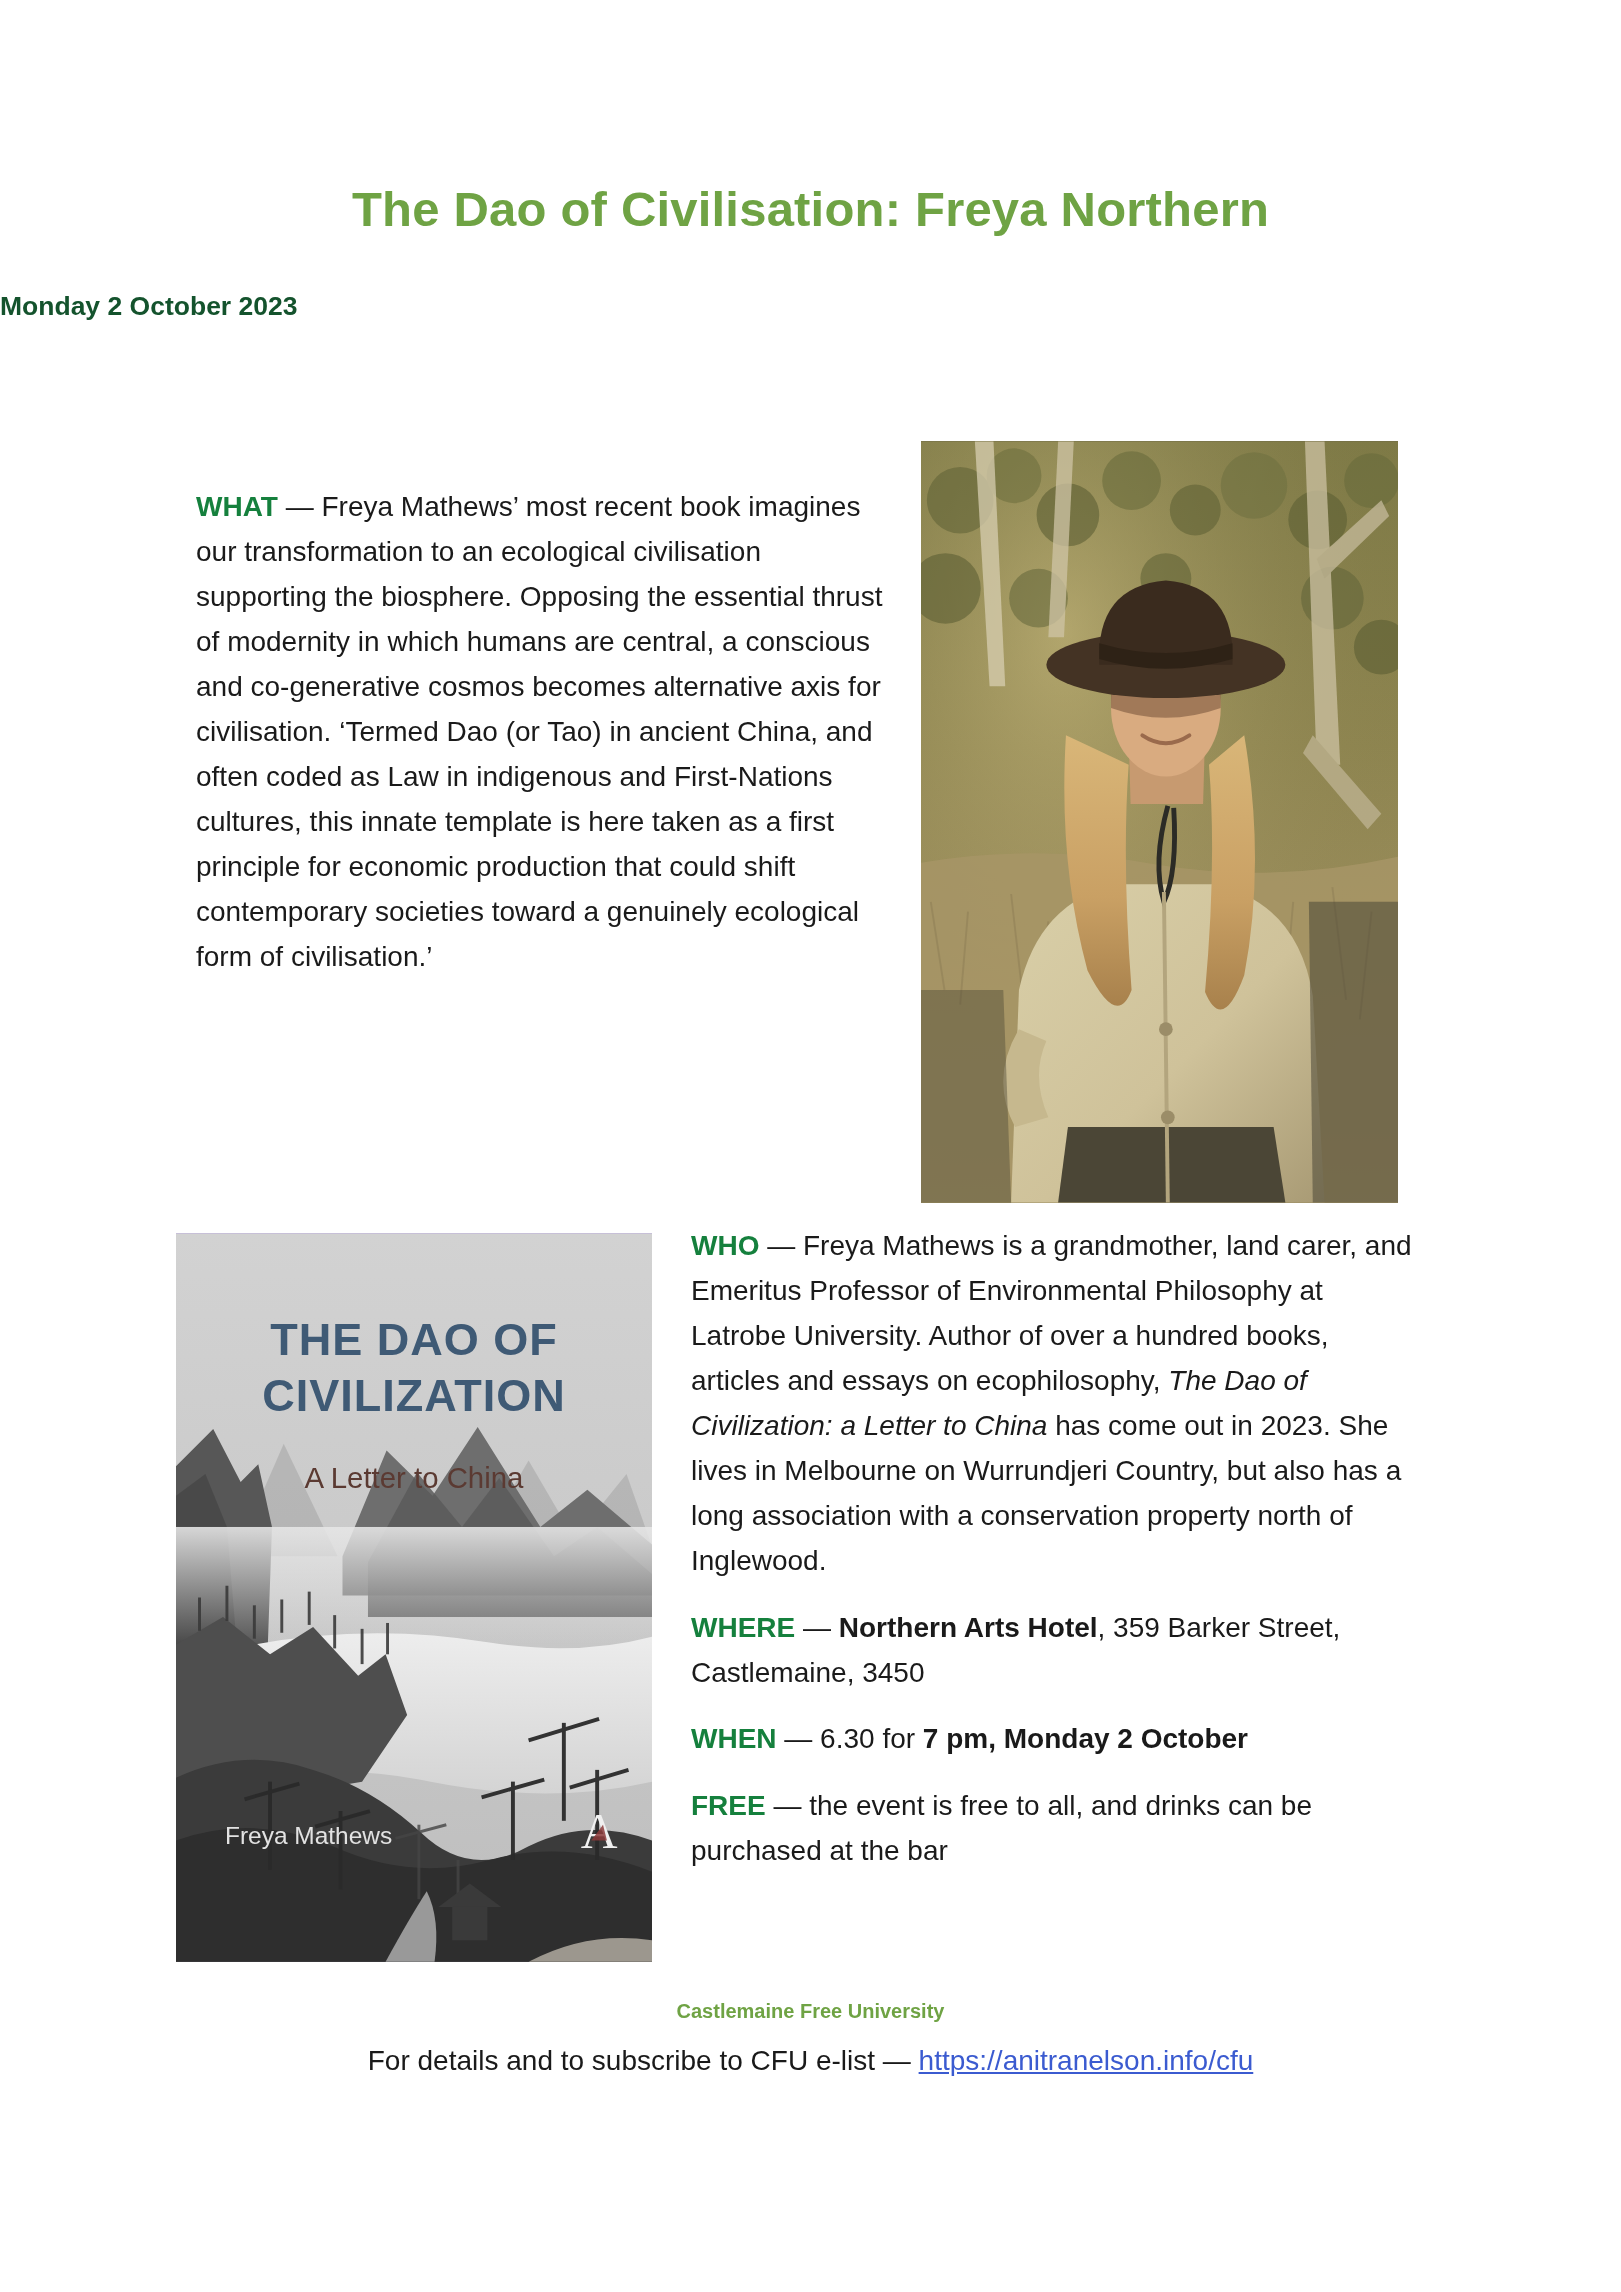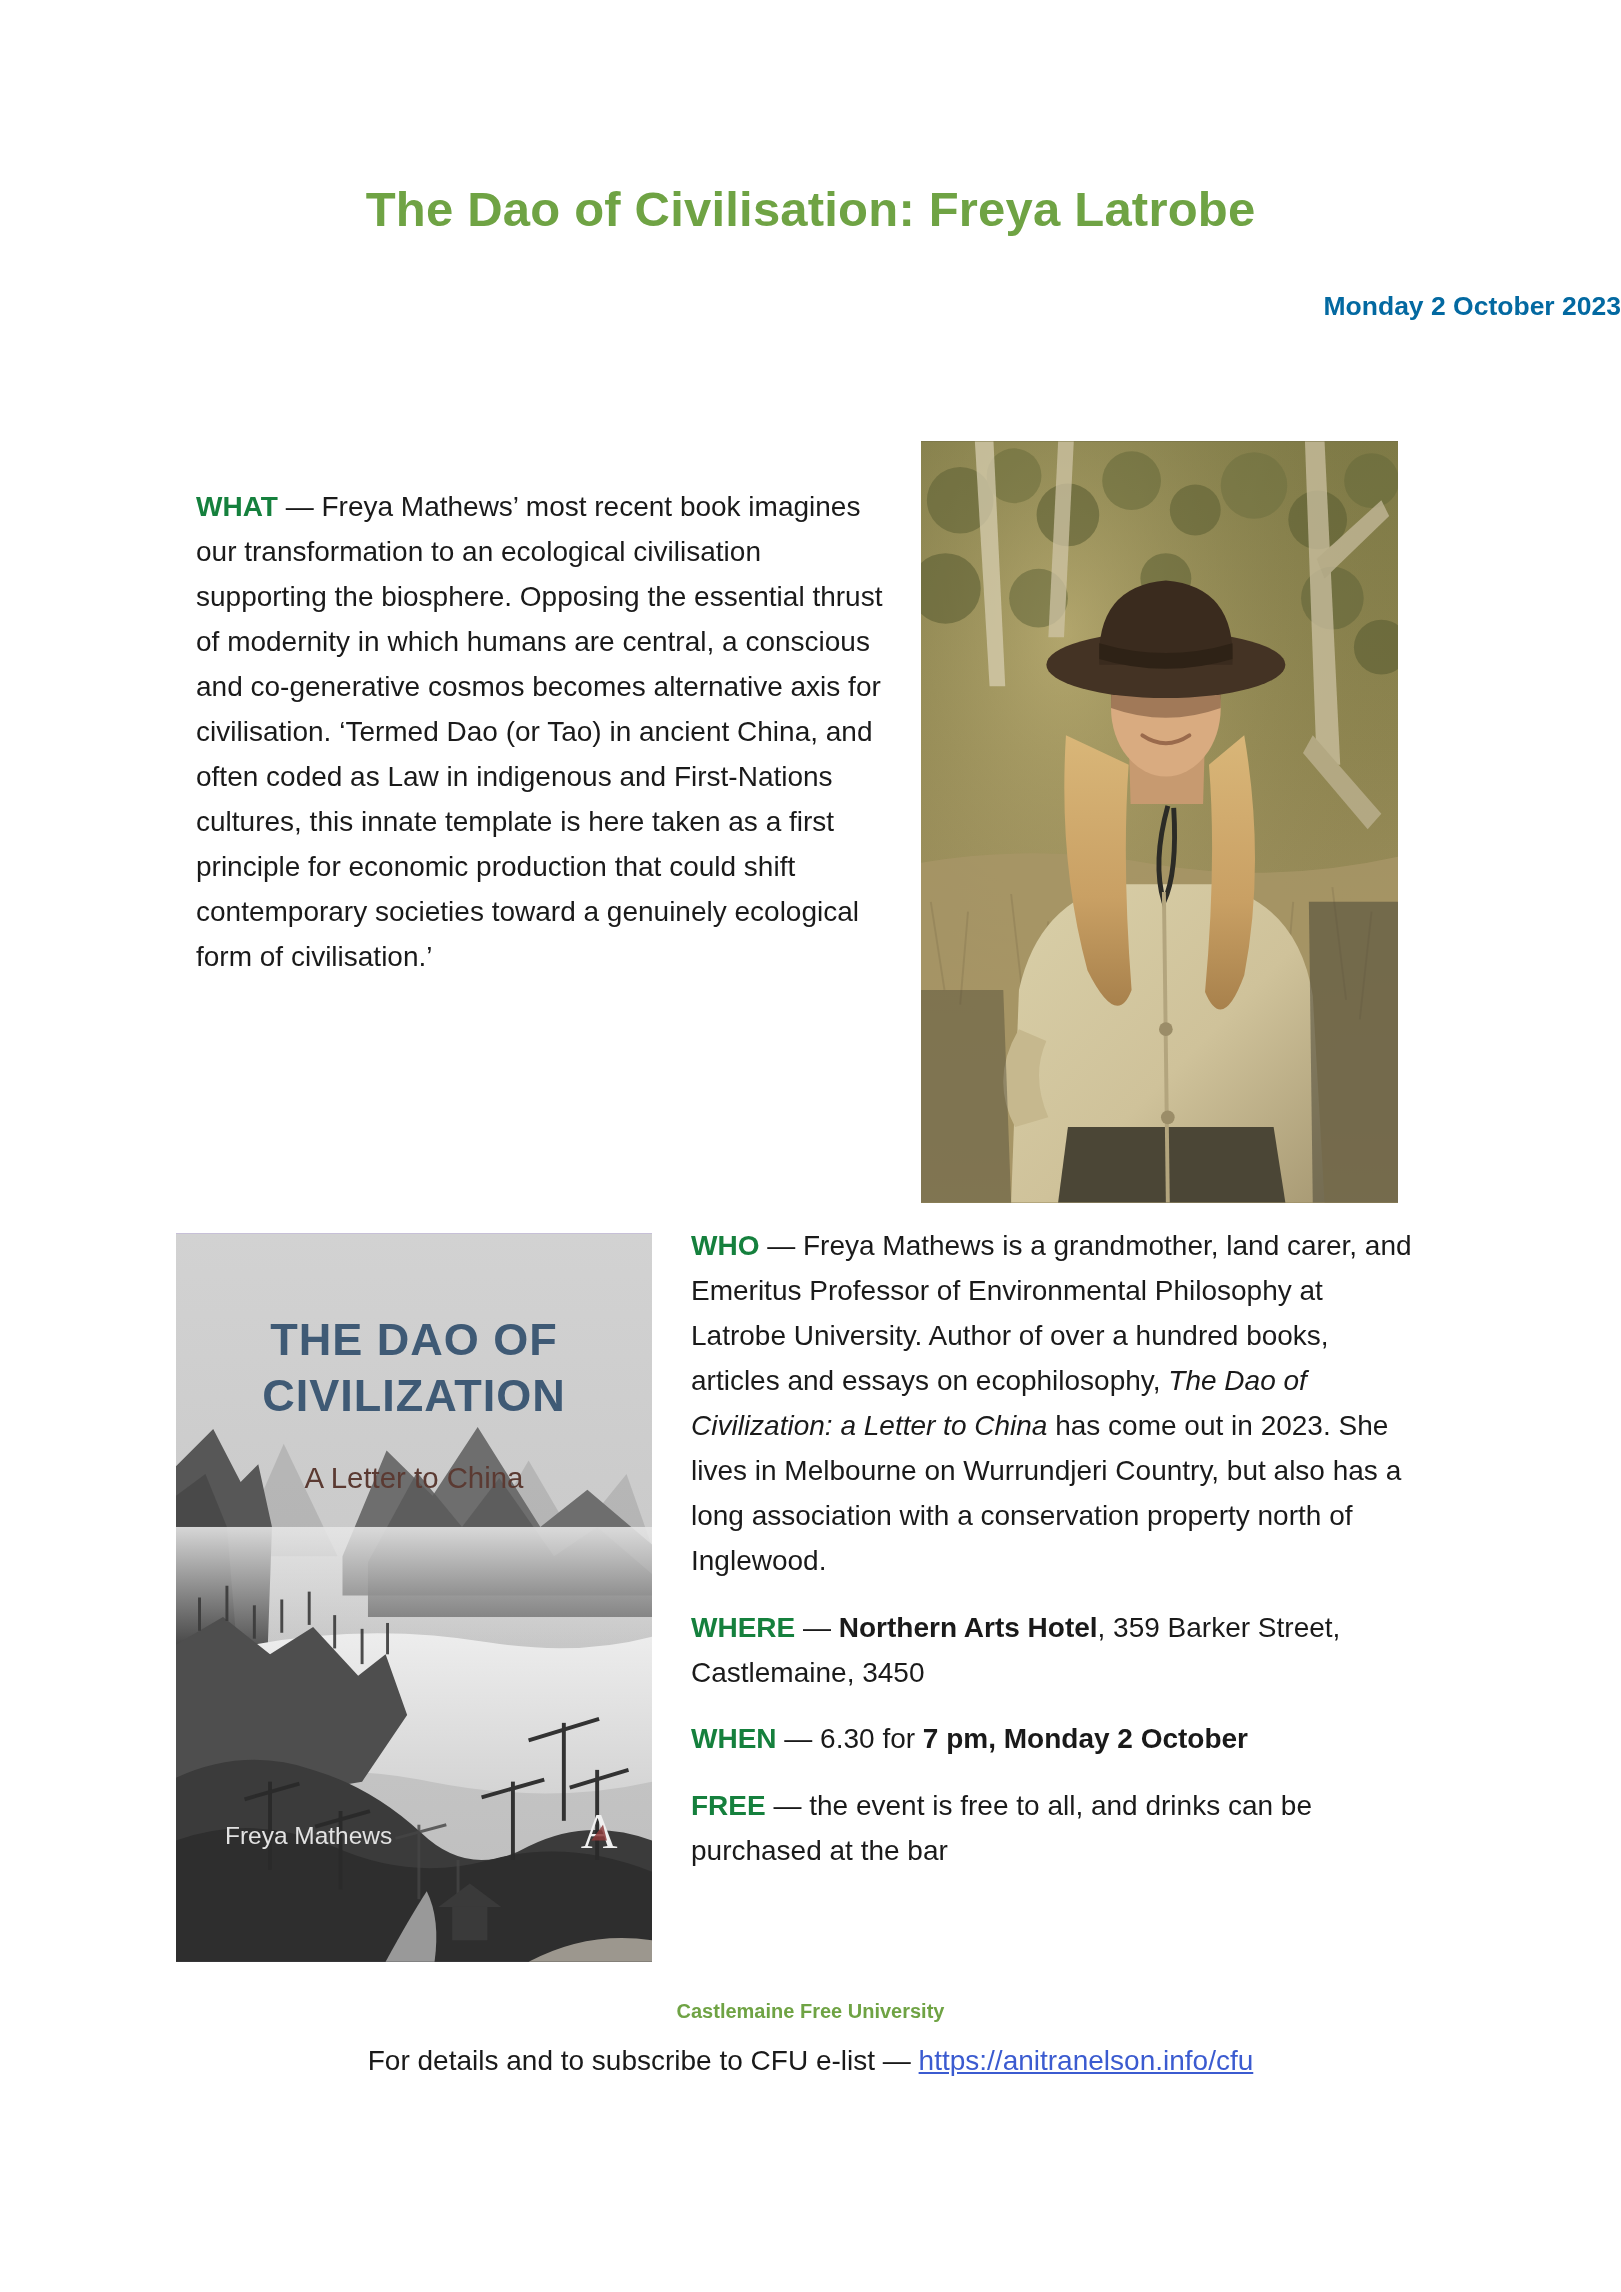--- a/index.html
+++ b/index.html
@@ -30,24 +30,24 @@
     font-size: 49px;
     font-weight: bold;
     color: #6FA344;
     letter-spacing: 0.2px;
   }
   .doc-subtitle {
     position: absolute;
     left: 0;
     top: 291px;
     width: 1621px;
-    text-align: right;
+    text-align: left;
     font-size: 26.5px;
     font-weight: bold;
-    color: #0369a1;
+    color: #14532d;
   }
 
   
   .intro {
     position: absolute;
     left: 196px;
     top: 372px;
     width: 1220px;
     font-size: 28px;
     line-height: 44px;
@@ -132,21 +132,21 @@
   .footer-link {
     color: #3B5BD0;
     text-decoration: underline;
   }
 </style>
 </head>
 <body>
 
 <div class="page">
 
-  <div class="doc-title">The Dao of Civilisation: Freya Latrobe</div>
+  <div class="doc-title">The Dao of Civilisation: Freya Northern</div>
   <div class="doc-subtitle">Monday 2 October 2023</div>
 
 
   <div class="what-col">
     <span class="label-green">WHAT</span><span> — </span><span>Freya Mathews’ most recent book imagines our transformation to an ecological civilisation supporting the biosphere. Opposing the essential thrust of modernity in which humans are central, a conscious and co-generative cosmos becomes alternative axis for civilisation. ‘Termed Dao (or Tao) in ancient China, and often coded as Law in indigenous and First-Nations cultures, this innate template is here taken as a first principle for economic production that could shift contemporary societies toward a genuinely ecological form of civilisation.’</span>
   </div>
 
   <div class="photo">
     <svg width="477" height="762" viewBox="0 0 487 777" xmlns="http://www.w3.org/2000/svg" aria-hidden="true">
       <defs>

